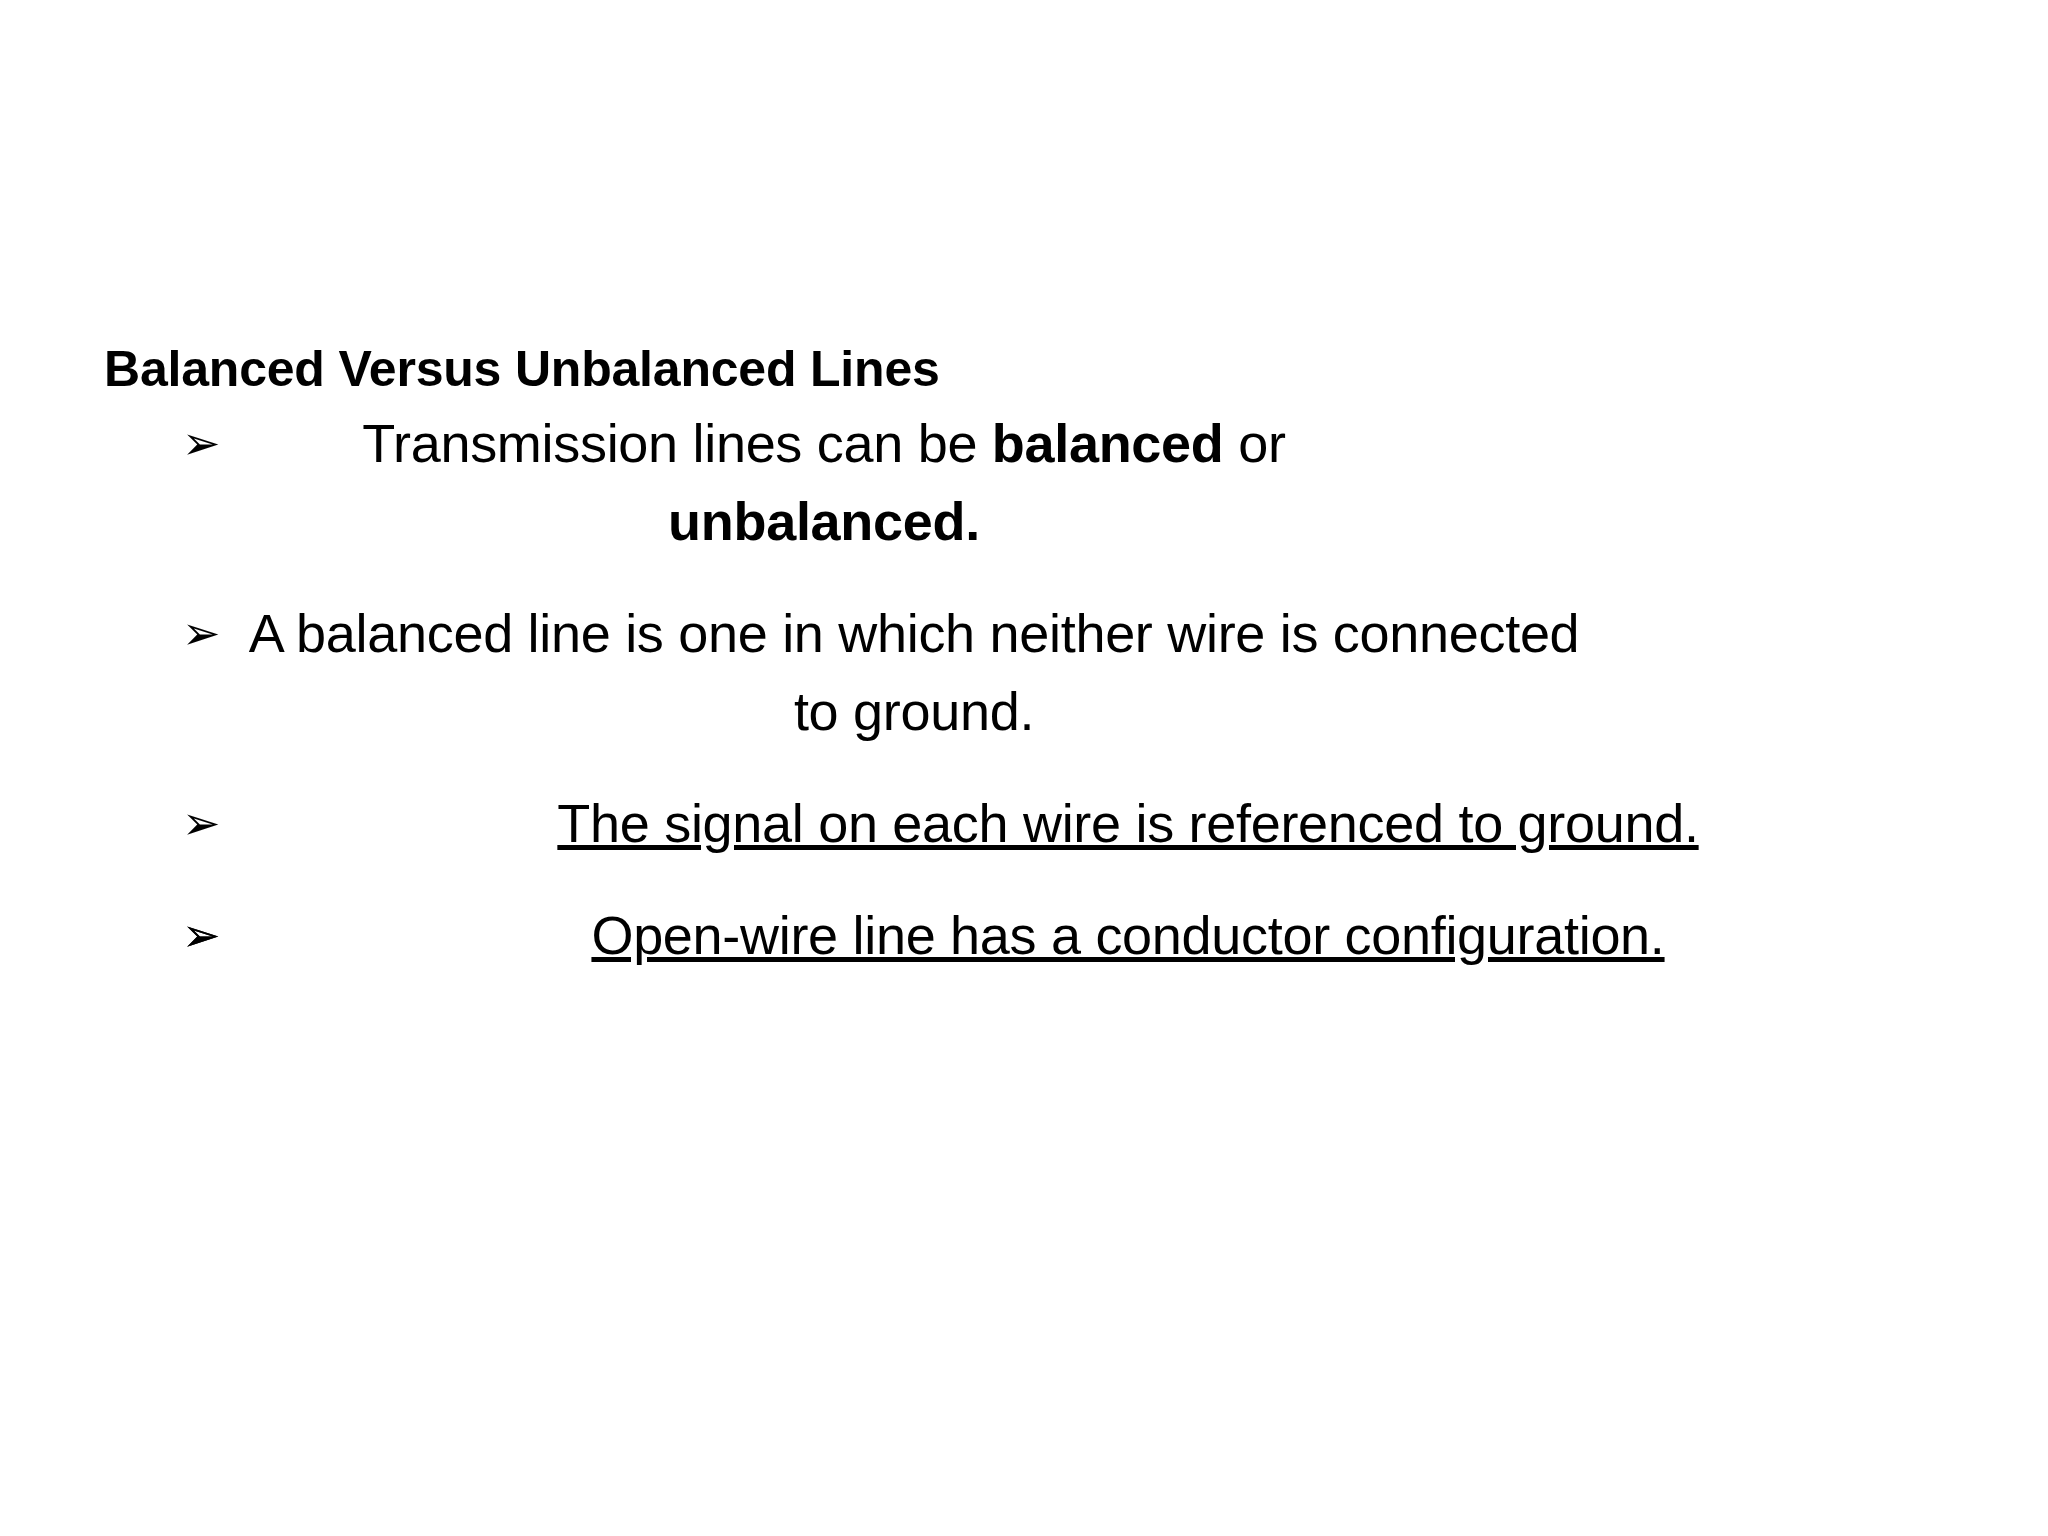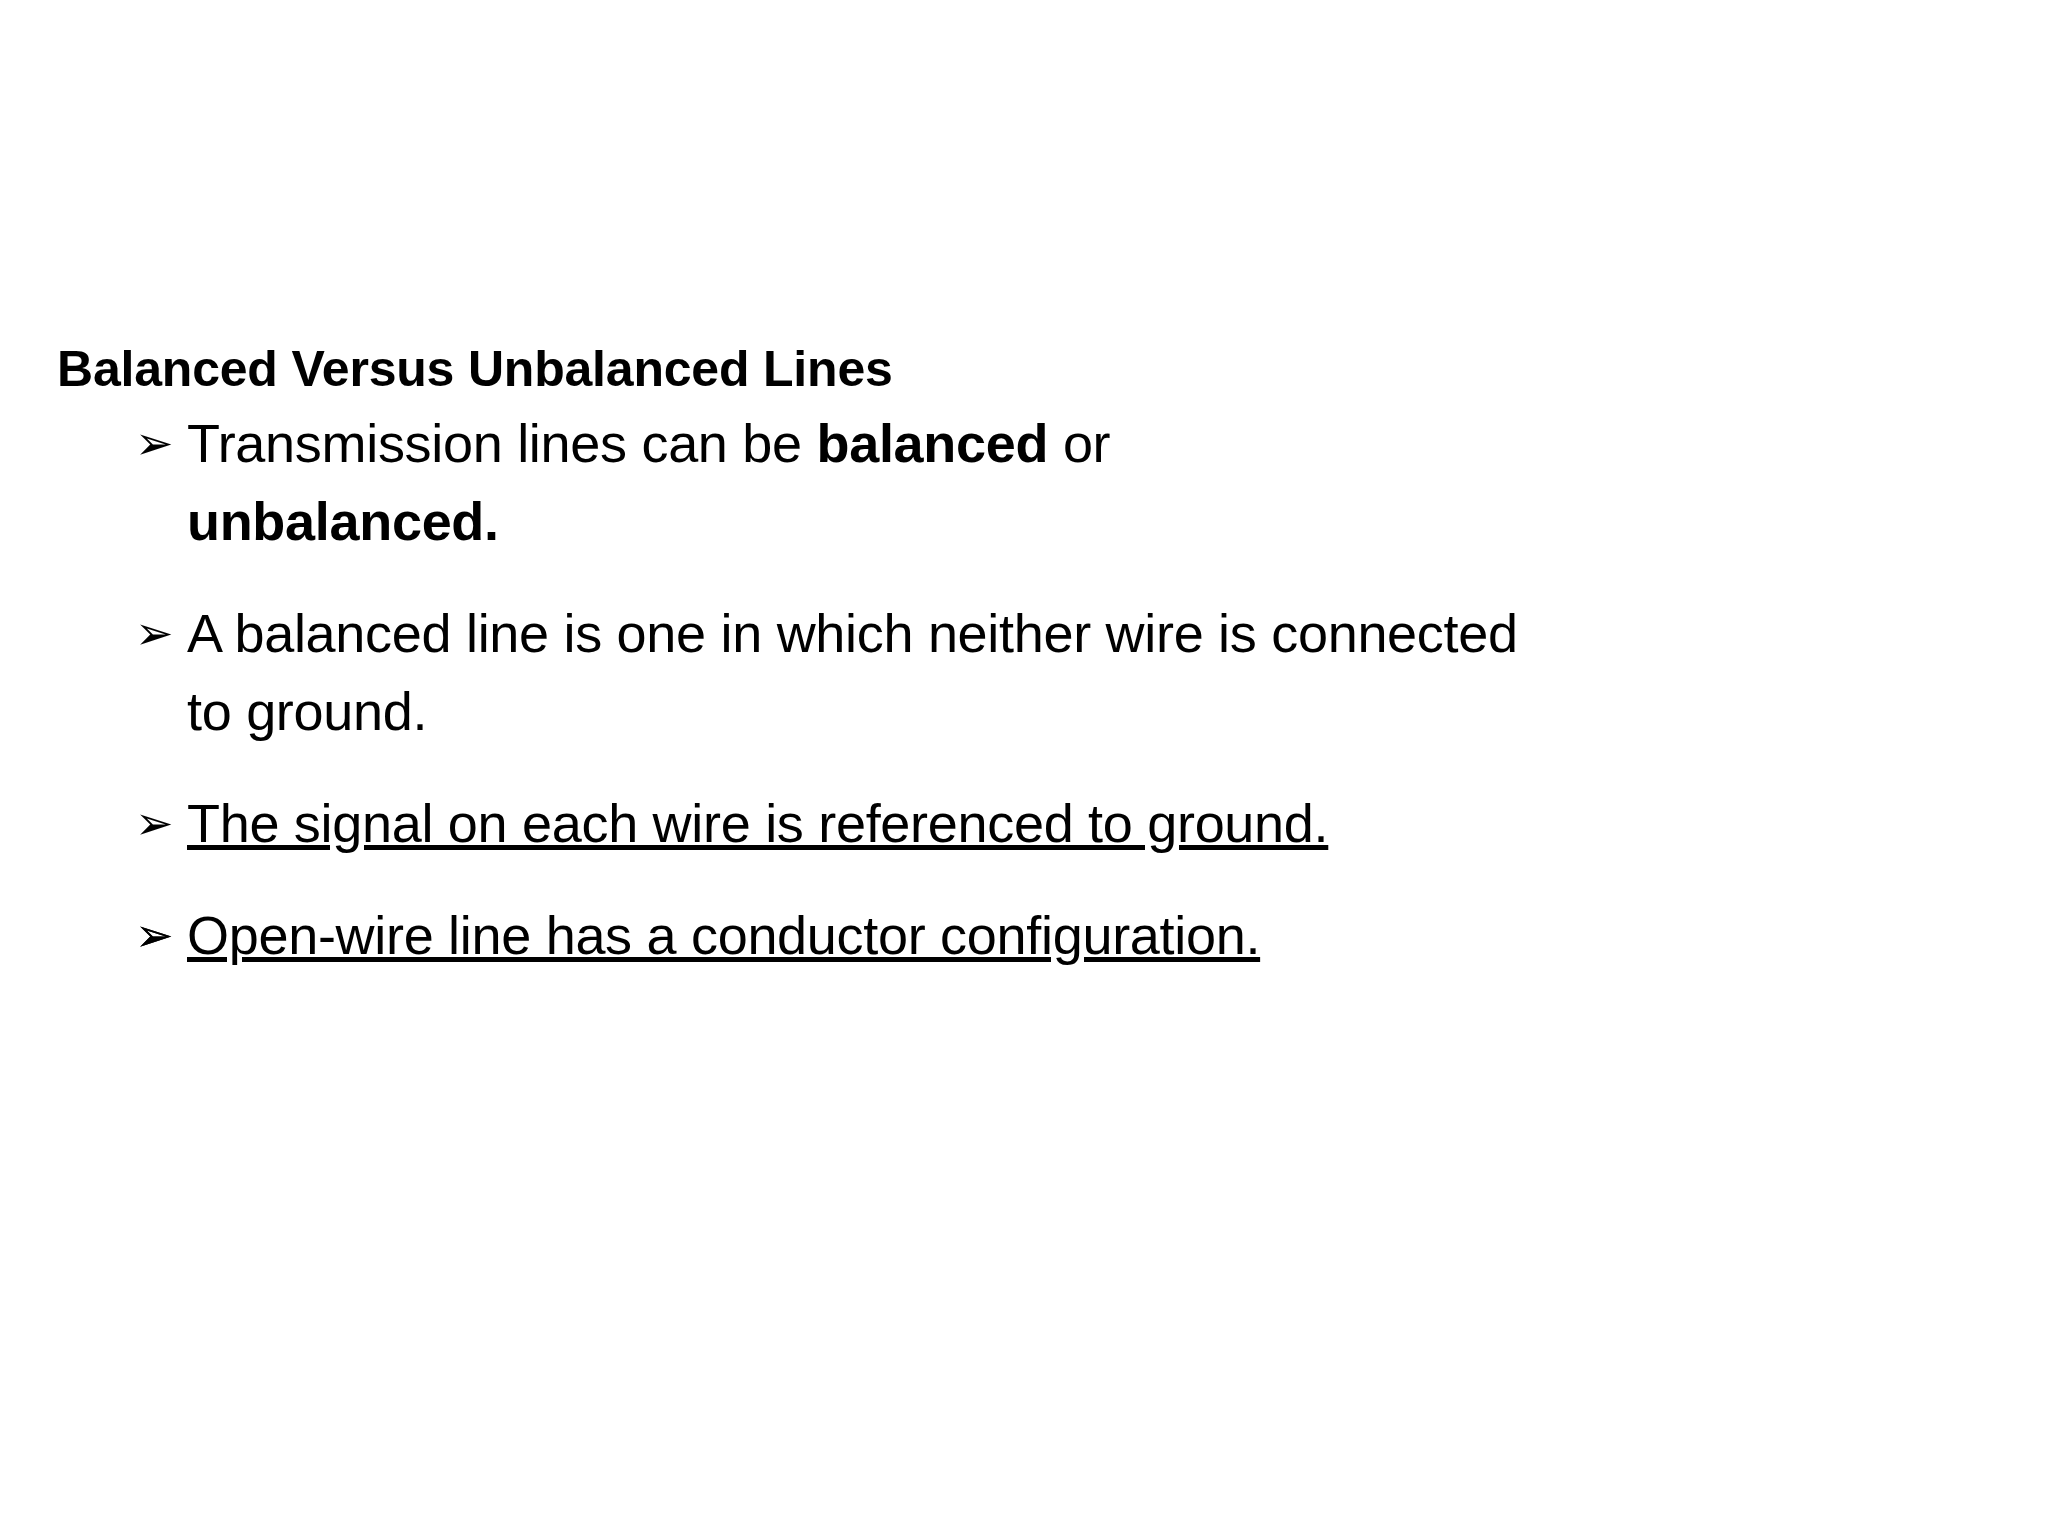--- a/index.html
+++ b/index.html
@@ -14,20 +14,21 @@
     font-family: "Liberation Sans", sans-serif;
     color: #000000;
     -webkit-font-smoothing: antialiased;
   }
   .slide {
     position: relative;
     width: 1684px;
     height: 1536px;
     background: #ffffff;
     box-sizing: border-box;
+    margin-left: 47px;
   }
   .slide-title {
     position: absolute;
     left: 57px;
     top: 307px;
     font-size: 50px;
     font-weight: bold;
     letter-spacing: -0.2px;
     line-height: 1.12;
     white-space: nowrap;
@@ -51,21 +52,21 @@
   .bullet-marker {
     position: absolute;
     left: 0;
     top: 0;
     width: 50px;
     font-size: 46px;
     line-height: 78px;
     font-family: "DejaVu Sans", sans-serif;
     text-align: left;
   }
-  .bullet-text { display: block; }
+  .bullet-text { display: block; text-align: center; }
   .bullet-text b { font-weight: bold; }
   .w-narrow-1 { max-width: 1180px; }
   .w-narrow-2 { max-width: 1360px; }
   .w-narrow-4 { max-width: 1220px; }
   .w-wide { max-width: 1840px; text-decoration: underline; }
 </style>
 </head>
 <body>
 
 <div class="slide">

